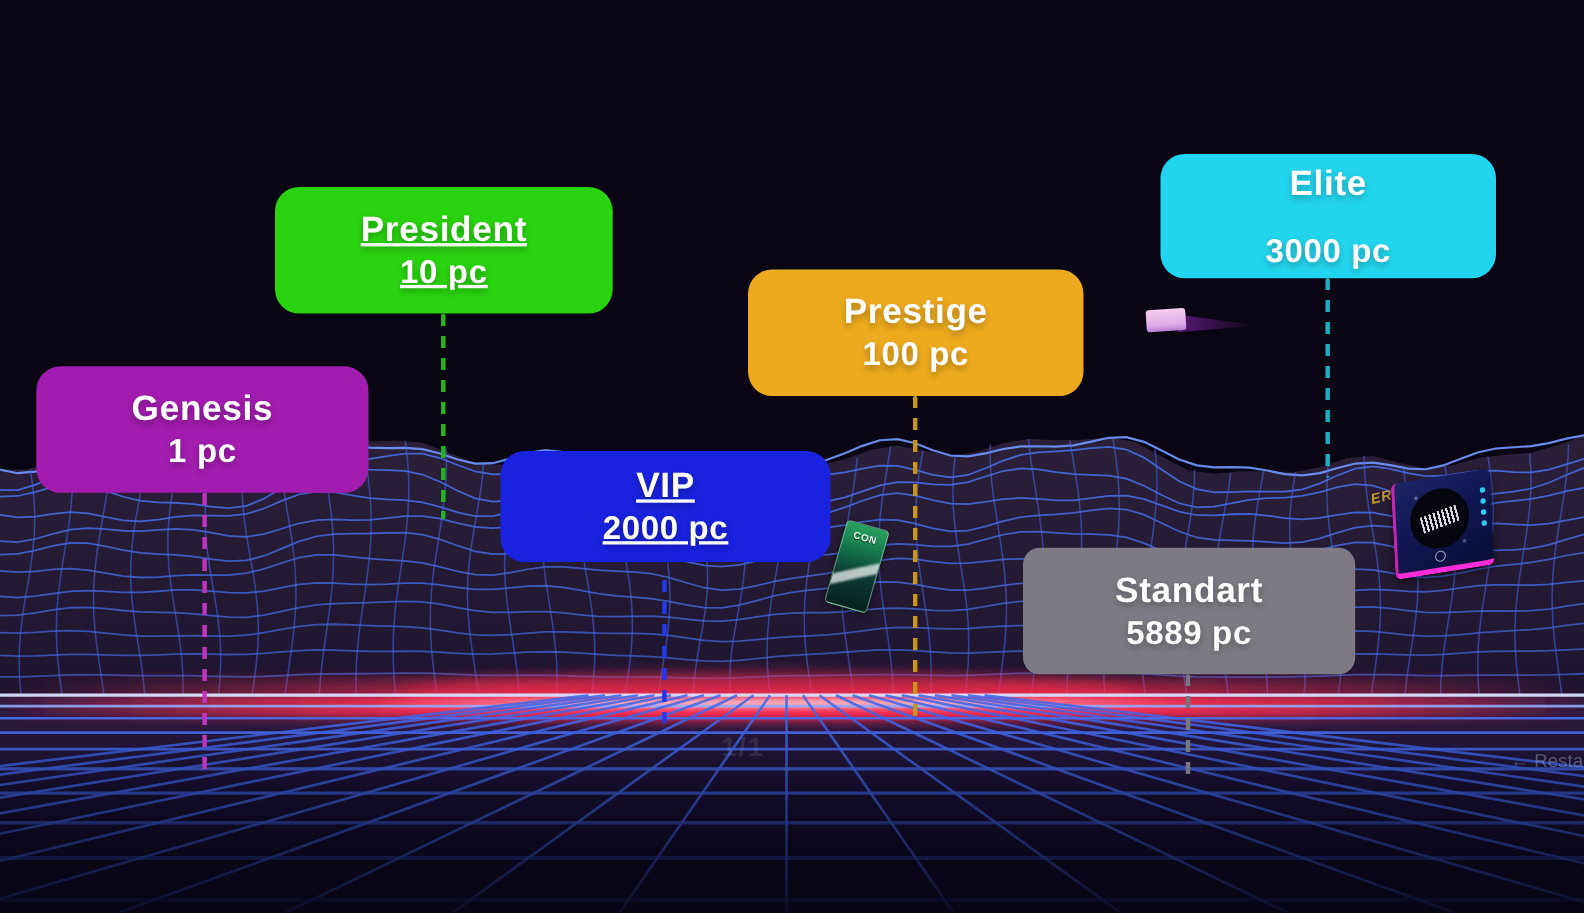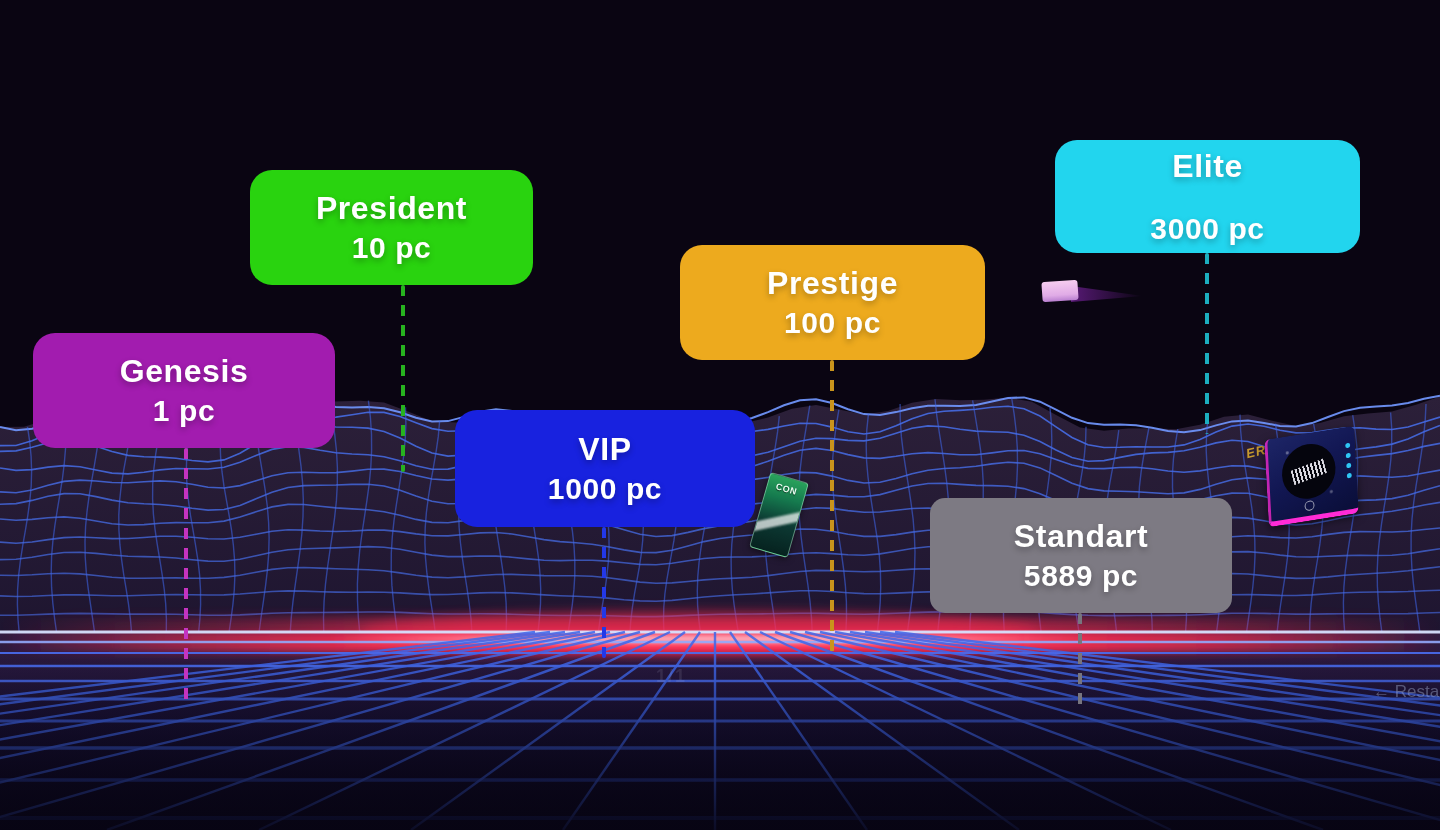--- a/index.html
+++ b/index.html
@@ -13,38 +13,38 @@
   .callout{
     position:absolute;z-index:5;border-radius:22px;color:#fff;
     display:flex;flex-direction:column;justify-content:center;align-items:center;
     text-align:center;gap:9px;
   }
   .tier-name{font-size:32px;font-weight:bold;letter-spacing:.6px;line-height:1;
     text-shadow:0 3px 6px rgba(0,0,0,.28);}
   .tier-qty{font-size:30px;font-weight:bold;letter-spacing:.6px;line-height:1;
     text-shadow:0 3px 6px rgba(0,0,0,.28);}
   .pos-genesis{left:33px;top:333px;width:302px;height:115px;}
-  .pos-president{left:250px;top:170px;width:283px;height:115px;}
-  .pos-vip{left:455px;top:410px;width:300px;height:117px;}
+  .pos-president{left:250px;top:170px;width:307px;height:115px;text-decoration:underline;}
+  .pos-vip{left:455px;top:410px;width:300px;height:101px;text-decoration:underline;}
   .pos-prestige{left:680px;top:245px;width:305px;height:115px;}
   .pos-standart{left:930px;top:498px;width:302px;height:115px;}
   .pos-elite{left:1055px;top:140px;width:305px;height:113px;}
 
   
   .leader{position:absolute;width:4px;z-index:2;border-radius:2px;}
   .line-genesis{left:184px;top:448px;height:255px;}
   .line-president{left:401px;top:285px;height:187px;}
   .line-vip{left:602px;top:527px;height:131px;}
   .line-prestige{left:830px;top:360px;height:292px;}
   .line-standart{left:1078px;top:613px;height:93px;}
   .line-elite{left:1205px;top:253px;height:181px;}
 
   
   .wm{position:absolute;z-index:3;pointer-events:none;}
-  .wm-center{left:656px;top:666px;font-size:18px;font-weight:bold;
+  .wm-center{left:656px;top:666px;font-size:24px;font-weight:bold;
     letter-spacing:2px;color:rgba(190,190,215,.13);}
   .wm-right{left:1373px;top:682px;font-size:17px;white-space:nowrap;
     color:rgba(160,170,205,.45);}
 
   
   .card-green{
     position:absolute;left:759px;top:476px;width:38px;height:76px;z-index:2;
     transform:rotate(16deg);border-radius:4px;overflow:hidden;
     background:linear-gradient(178deg,#2aa35c 0%,#157a4e 28%,#0c3832 62%,#06221f 100%);
     border:1px solid rgba(190,255,215,.45);
@@ -282,21 +282,21 @@
   <div class="callout pos-genesis" style="background: #a21caf;">
     <div class="tier-name">Genesis</div>
     <div class="tier-qty">1 pc</div>
   </div>
   <div class="callout pos-president" style="background: rgb(41, 211, 15);">
     <div class="tier-name">President</div>
     <div class="tier-qty">10 pc</div>
   </div>
   <div class="callout pos-vip" style="background: rgb(24, 34, 223);">
     <div class="tier-name">VIP</div>
-    <div class="tier-qty">1000 pc</div>
+    <div class="tier-qty">2000 pc</div>
   </div>
   <div class="callout pos-prestige" style="background: rgb(237, 170, 30);">
     <div class="tier-name">Prestige</div>
     <div class="tier-qty">100 pc</div>
   </div>
   <div class="callout pos-standart" style="background: rgb(125, 122, 131); border-radius: 15px;">
     <div class="tier-name">Standart</div>
     <div class="tier-qty">5889 pc</div>
   </div>
   <div class="callout pos-elite" style="background: rgb(34, 213, 238); gap: 32px;">

